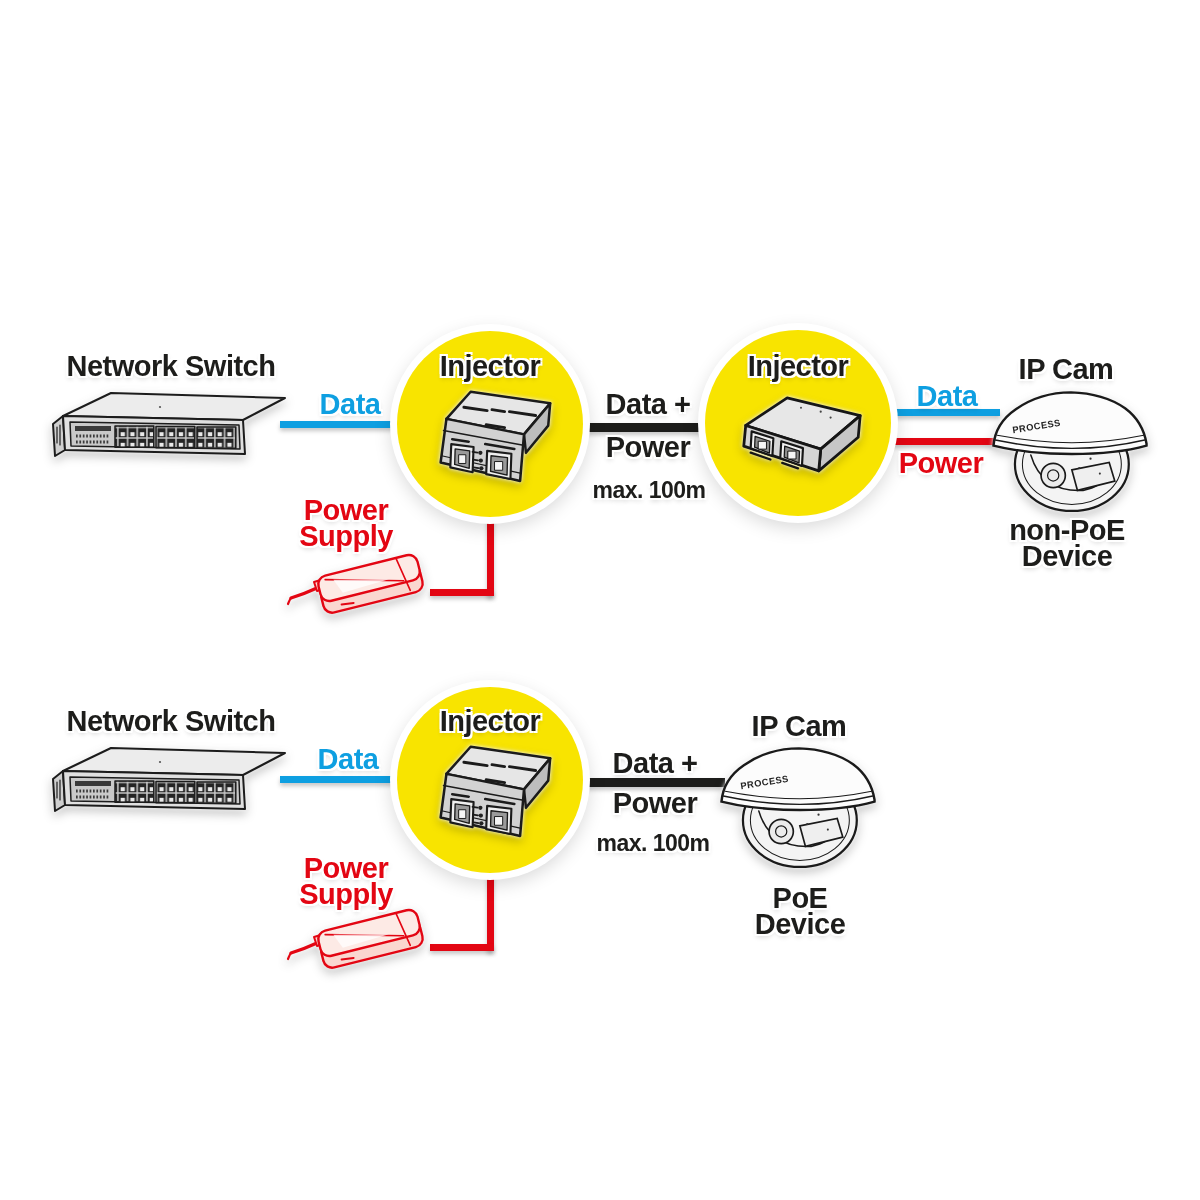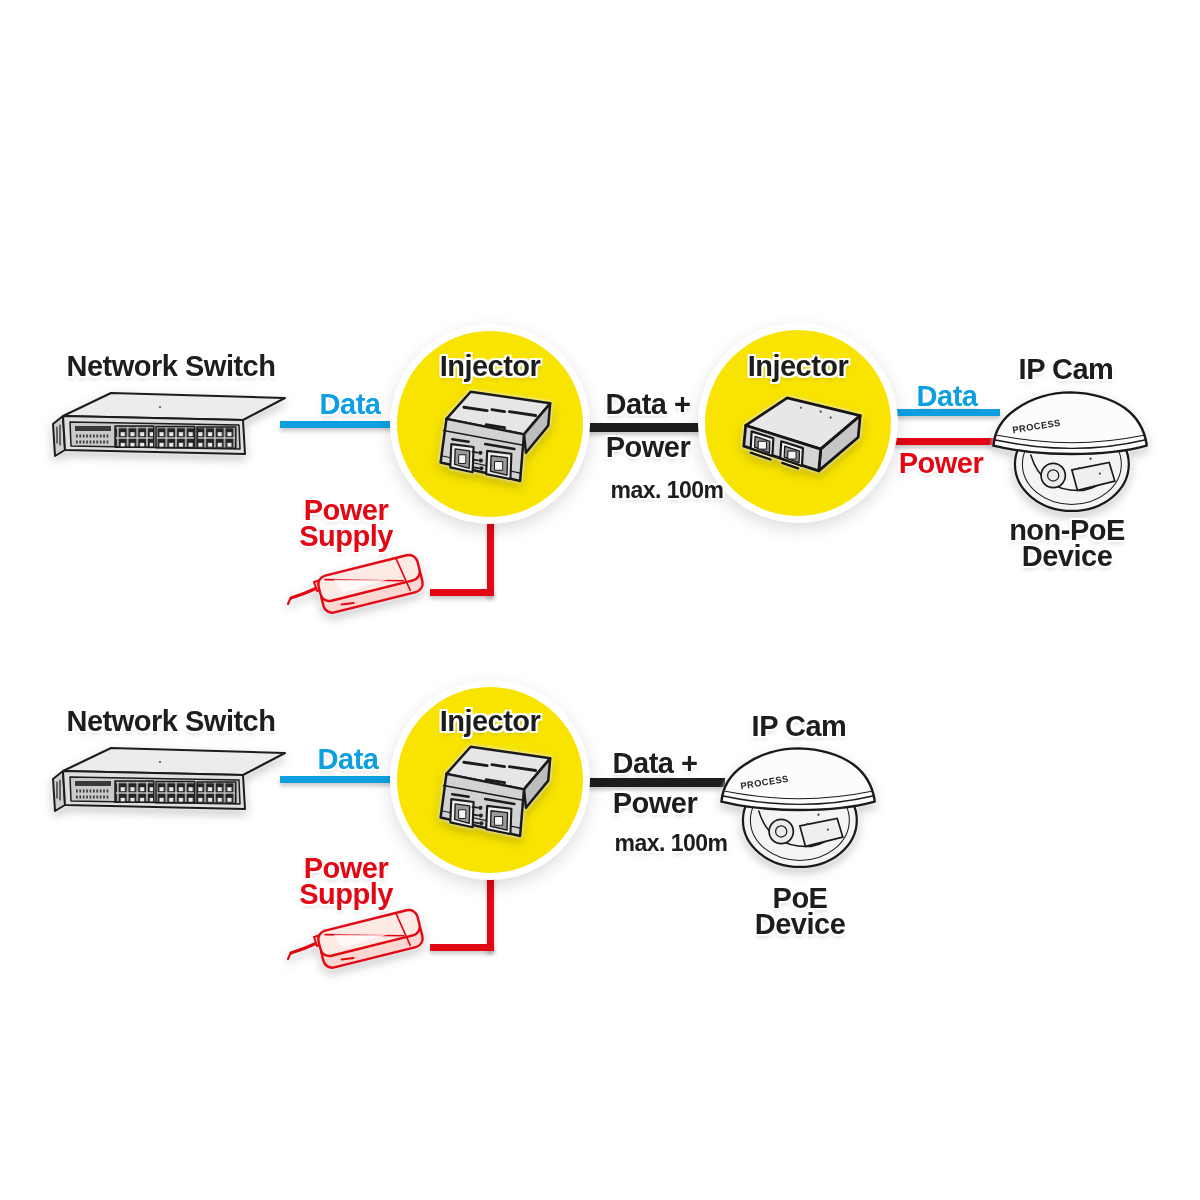--- a/index.html
+++ b/index.html
@@ -5,21 +5,21 @@
   html,body{margin:0;padding:0;background:#fff;}
   .stage{position:relative;width:1200px;height:1200px;background:#fff;overflow:hidden;
          font-family:"Liberation Sans",sans-serif;}
   .lbl{position:absolute;transform:translateX(-50%);font-weight:bold;font-size:29px;
        letter-spacing:-0.5px;color:var(--ink);white-space:nowrap;text-align:center;line-height:1.02;
        text-shadow:-2px -2px 0 #fff,2px -2px 0 #fff,-2px 2px 0 #fff,2px 2px 0 #fff,0 3px 5px rgba(0,0,0,.18);
        z-index:6;}
   .lbl .ln{display:block;line-height:26px;}
   .c-blue{color:var(--blue);}
   .c-red{color:var(--red);}
-  .small{font-size:23px;margin-left:18px;}
+  .small{font-size:23px;}
   .line{position:absolute;z-index:1;filter:drop-shadow(0 3px 2px rgba(0,0,0,.22));}
   .line-blue{background:var(--blue);}
   .line-red{background:var(--red);}
   .line-black{background:var(--ink);}
   .circle{position:absolute;width:186px;height:186px;border-radius:50%;background:var(--yellow);
           box-shadow:0 0 0 7px #fff,0 6px 18px 6px rgba(0,0,0,.15);z-index:2;}
   .dev{position:absolute;z-index:3;overflow:visible;
        filter:drop-shadow(0 0 2px #fff) drop-shadow(0 4px 5px rgba(0,0,0,.22));}
   .dev text{font-family:"Liberation Sans",sans-serif;}
 </style>

